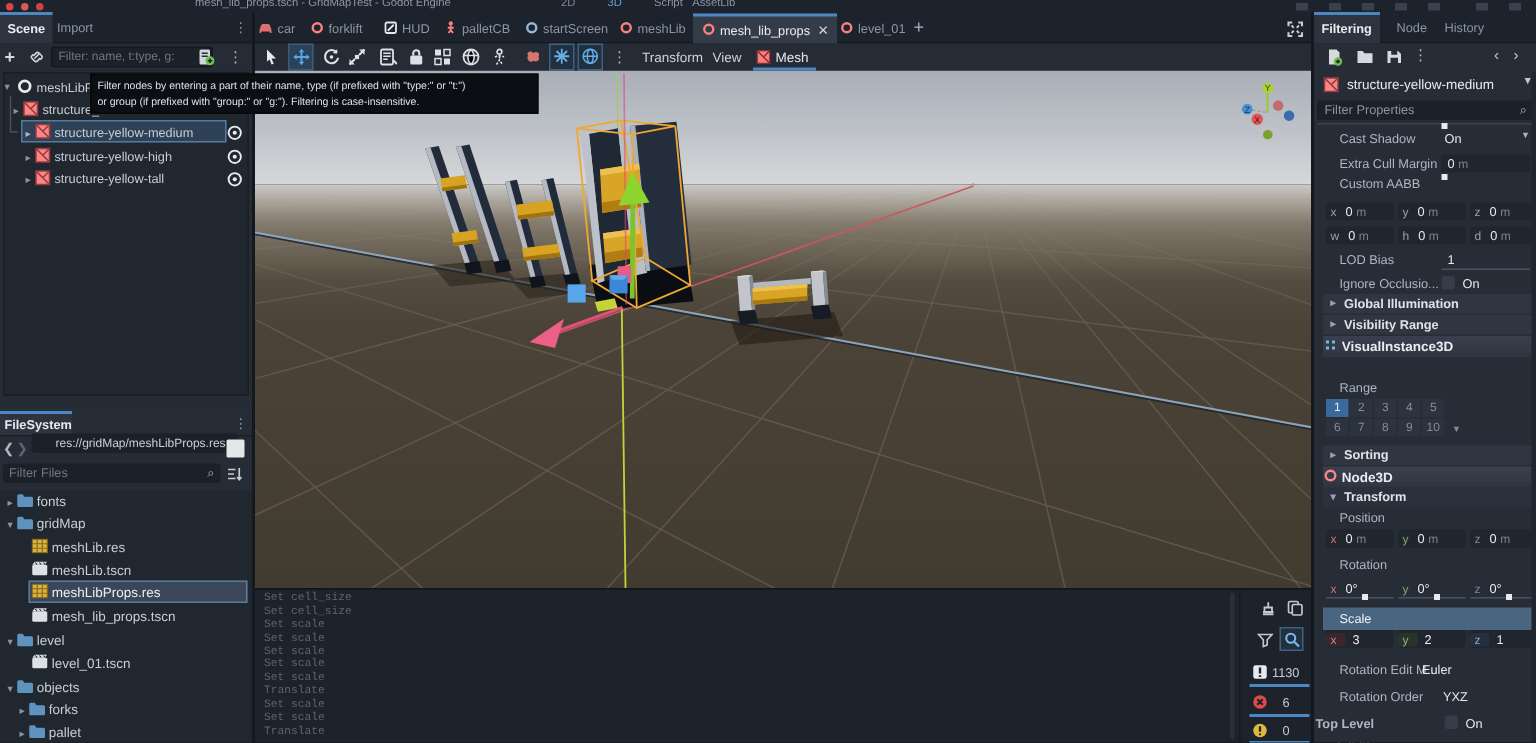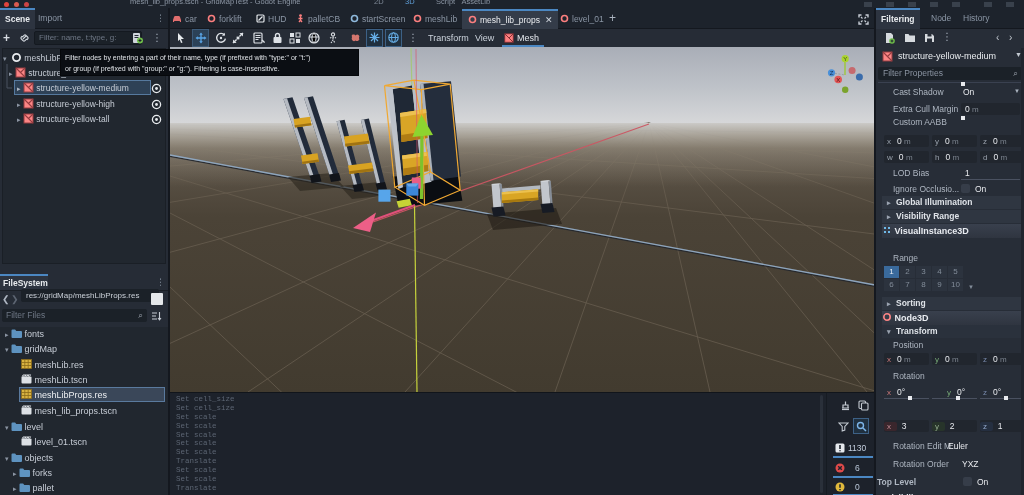--- a/index.html
+++ b/index.html
@@ -228,21 +228,21 @@
         </svg>
     </div>
   </div>
   <div id="fspanel" class="abs">
     <div class="abs" style="left:0;top:7px;width:48px;height:16px;background:#2d3440;border-top:2px solid #4b87c2;color:#e8ebee;font-size:8.5px;line-height:14px;padding-left:3px;font-weight:bold;">FileSystem</div>
     <div class="abs" style="left:0;top:23px;width:168px;height:1px;background:#1a1f26;"></div>
     <div class="abs" style="left:156px;top:10px;color:#8b96a5;font-size:9px;">⋮</div>
 
     <div class="abs" style="left:2px;top:27px;color:#aeb6c2;font-size:9px;">❮</div>
     <div class="abs" style="left:11px;top:27px;color:#5d6572;font-size:9px;">❯</div>
-    <div class="abs" style="left:21px;top:22px;width:138px;height:13px;background:#1b2128;border-radius:2px;color:#c9cfd7;font-size:8px;line-height:13px;padding-left:5px;">res://gridMap/meshLibProps.res</div>
+    <div class="abs" style="left:21px;top:22px;width:138px;height:13px;background:#1b2128;border-radius:2px;color:#c9cfd7;font-size:8px;line-height:13px;padding-left:16px;">res://gridMap/meshLibProps.res</div>
     <div class="abs" style="left:151px;top:26px;width:12px;height:12px;background:#e4e7ea;border-radius:1px;"></div>
 
     <div class="abs" style="left:2px;top:42px;width:145px;height:13px;background:#1b2128;border-radius:2px;color:#6e7785;font-size:8.5px;line-height:13px;padding-left:4px;">Filter Files<span style="position:absolute;right:4px;top:0;color:#aab2bc;">⌕</span></div>
     <svg class="abs" style="left:151px;top:44px;" width="11" height="10" viewBox="0 0 11 10">
         <path d="M1 2 h5 M1 5 h4 M1 8 h5" stroke="#c7cdd5" stroke-width="1.1"></path>
         <path d="M8.5 1 v8 M7 7 l1.5 1.8 L10 7" stroke="#c7cdd5" stroke-width="1.1" fill="none"></path>
       </svg>
 
     <div class="abs" id="fstree" style="left:0;top:60px;width:168px;height:170px;background:#21272f;">
       <div class="fsrow" style="left:5px;top:0;"><span style="color:#8b94a2;font-size:7px;">▸</span>&nbsp;<svg class="fold" width="11" height="9" viewBox="0 0 11 9" style="vertical-align:-1px;">
@@ -576,28 +576,29 @@
     <div class="cat" style="top:282px;"><svg width="10" height="10" viewBox="0 0 10 10" style="vertical-align:-1px;">
           <circle cx="5" cy="5" r="3.2" fill="none" stroke="#fc8585" stroke-width="1.6"></circle>
         </svg> Node3D</div>
     <div class="sect" style="top:296px;background:#2a313c;"><span style="position:absolute;left:5px;top:0;font-size:7px;color:#9aa3b0;">▾</span>Transform</div>
     <div class="iprow" style="left:17px;top:311px;">Position</div>
     <div class="vbox" style="left:8px;top:324px;width:45px;"><span class="ax" style="color:#c77;">x</span>0 <span class="un">m</span></div>
     <div class="vbox" style="left:56px;top:324px;width:45px;"><span class="ax" style="color:#7a7;">y</span>0 <span class="un">m</span></div>
     <div class="vbox" style="left:104px;top:324px;width:42px;"><span class="ax" style="color:#78a;">z</span>0 <span class="un">m</span></div>
     <div class="iprow" style="left:17px;top:342px;">Rotation</div>
     <div class="vbox" style="left:8px;top:357px;width:45px;background:none;"><span class="ax" style="color:#c77;">x</span>0°</div>
-    <div class="vbox" style="left:56px;top:357px;width:45px;background:none;text-align:center;"><span class="ax" style="color:#7a7;">y</span>0°</div>
+    <div class="vbox" style="left:56px;top:357px;width:45px;background:none;"><span class="ax" style="color:#7a7;">y</span>0°</div>
     <div class="vbox" style="left:104px;top:357px;width:42px;background:none;"><span class="ax" style="color:#78a;">z</span>0°</div>
     <div class="abs" style="left:8px;top:369px;width:45px;height:1px;background:#4a5160;"></div>
     <div class="abs" style="left:56px;top:369px;width:45px;height:1px;background:#4a5160;"></div>
     <div class="abs" style="left:104px;top:369px;width:42px;height:1px;background:#4a5160;"></div>
     <div class="abs" style="left:32px;top:367px;width:4px;height:4px;background:#e8eaee;"></div>
     <div class="abs" style="left:80px;top:367px;width:4px;height:4px;background:#e8eaee;"></div>
     <div class="abs" style="left:128px;top:367px;width:4px;height:4px;background:#e8eaee;"></div>
+    <div class="abs" style="left:6px;top:376px;width:142px;height:15px;background:#4a6580;color:#eef1f4;font-size:8.5px;line-height:15px;padding-left:11px;">Scale</div>
     <div class="vbox" style="left:8px;top:391px;width:45px;"><span class="ax" style="color:#c08a93;background:#3a262c;border-radius:2px;">x</span>&nbsp;&nbsp;3</div>
     <div class="vbox" style="left:56px;top:391px;width:45px;"><span class="ax" style="color:#93ac8e;background:#27342a;border-radius:2px;">y</span>&nbsp;&nbsp;2</div>
     <div class="vbox" style="left:104px;top:391px;width:42px;"><span class="ax" style="color:#8fa6c8;background:#252f40;border-radius:2px;">z</span>&nbsp;&nbsp;1</div>
     <div class="iprow" style="left:17px;top:412px;">Rotation Edit M...</div>
     <div class="iprow" style="left:72px;top:412px;color:#e8eaee;">Euler</div>
     <div class="iprow" style="left:17px;top:430px;">Rotation Order</div>
     <div class="iprow" style="left:86px;top:430px;color:#e8eaee;">YXZ</div>
     <div class="iprow" style="left:1px;top:448px;font-weight:bold;">Top Level</div>
     <div class="abs" style="left:87px;top:448px;width:9px;height:9px;background:#363d49;border-radius:2px;"></div>
     <div class="iprow" style="left:101px;top:448px;color:#e8eaee;">On</div>

